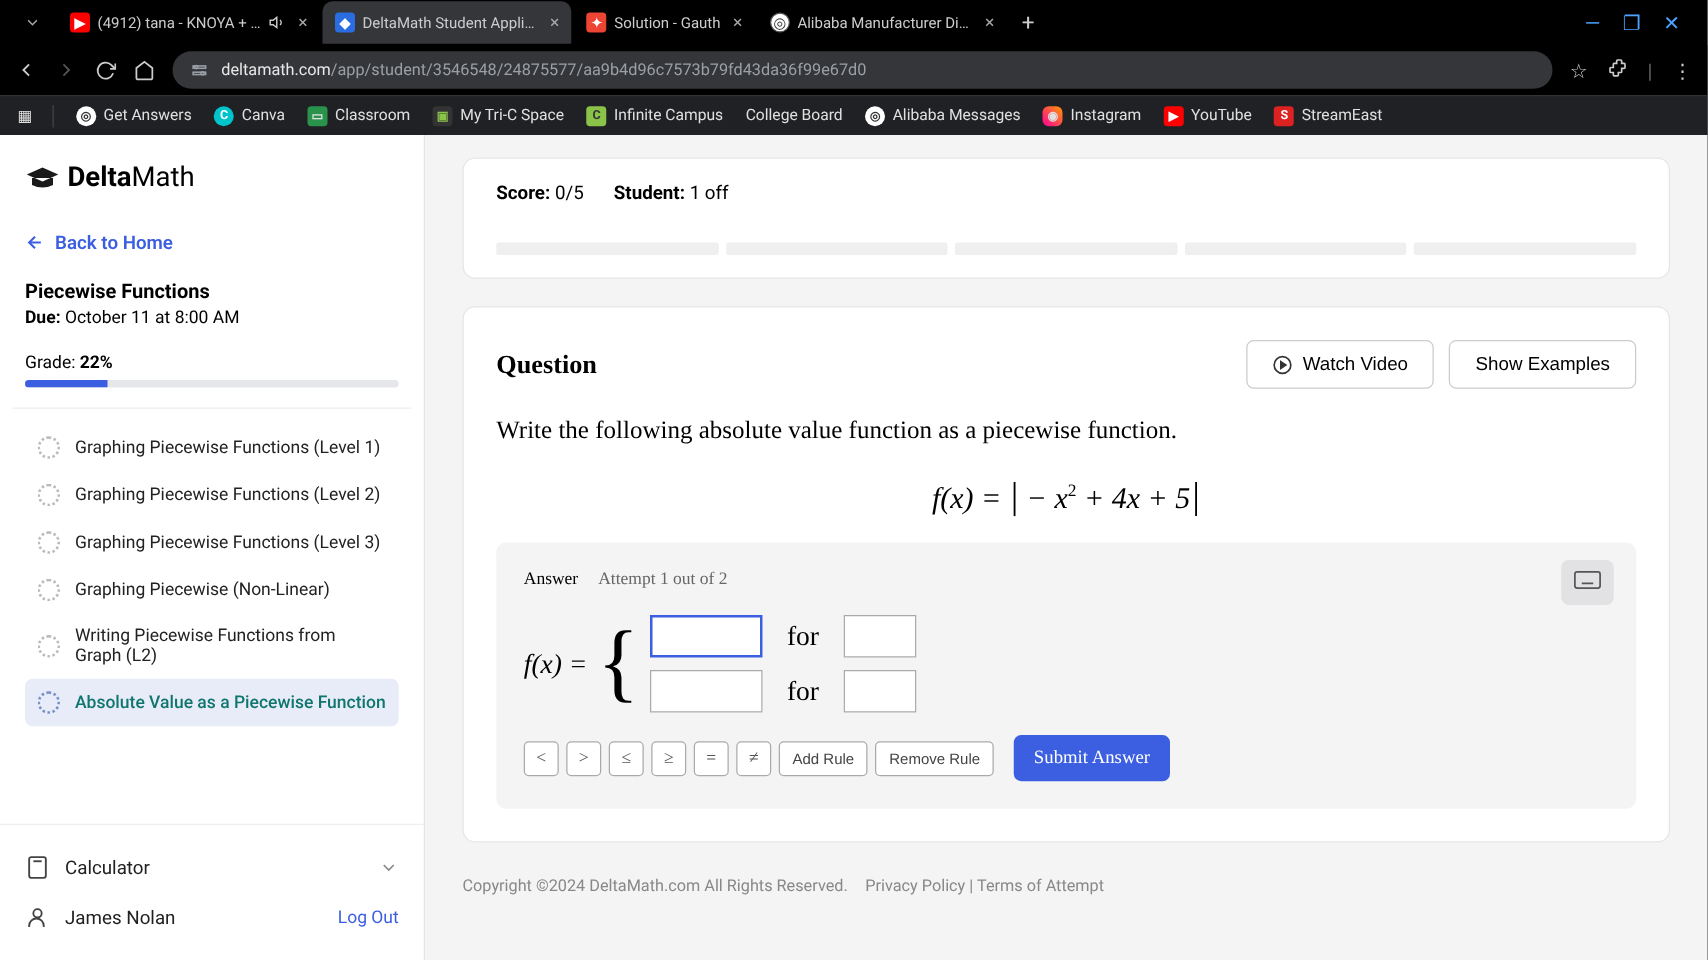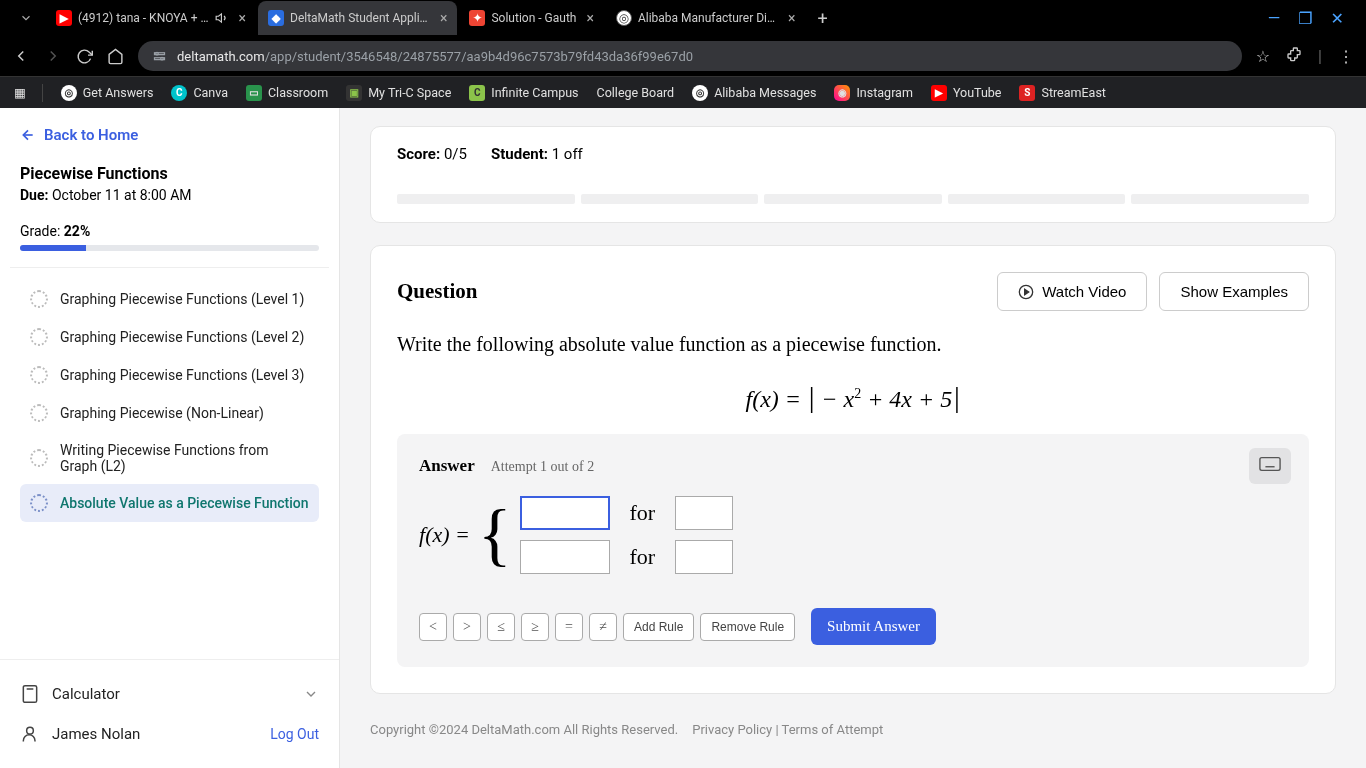--- a/index.html
+++ b/index.html
@@ -68,25 +68,25 @@
 .q-head { display: flex; align-items: center; margin-bottom: 22px;}
 .q-title { font-family: Georgia, serif; font-size: 21px; font-weight: 700; }
 .q-btns { margin-left: auto; display: flex; gap: 12px; }
 .q-btn { border: 1px solid #ccc; background: #fff; padding: 10px 20px; border-radius: 6px; font-size: 15px; display:flex;align-items:center;gap:8px;}
 .q-text { font-family: Georgia, serif; font-size: 20px; margin-bottom: 24px; }
 .q-formula { font-family: Georgia, serif; font-size: 24px; text-align: center; font-style: italic; margin-bottom: 20px;}
 .q-formula .sup{font-size:14px;vertical-align:super;font-style:normal;}
 
 .answer-box { background: #f4f4f5; border-radius: 8px; padding: 22px; position: relative;}
 .a-head { display: flex; align-items: baseline; gap: 16px; margin-bottom: 20px;}
-.a-title { font-family: Georgia, serif; font-weight: 700; font-size: 17px; }
+.a-title { font-family: Georgia, serif; font-weight: 400; font-size: 14px; }
 .a-attempt { font-family: Georgia, serif; color: #666; font-size: 14px; }
 .kb-btn { position: absolute; right: 18px; top: 14px; background: #e2e2e4; border-radius: 6px; padding: 8px 10px;}
 
-.piecewise { display: flex; align-items: center; gap: 8px; font-family: Georgia, serif; font-size: 22px; font-style: italic; margin-bottom: 34px;}
+.piecewise { display: flex; align-items: center; gap: 8px; font-family: Georgia, serif; font-size: 22px; font-style: italic; margin-bottom: 18px;}
 .brace { font-size: 70px; font-style: normal; line-height: 1;}
 .cases { display: flex; flex-direction: column; gap: 10px; }
 .case-row { display: flex; align-items: center; gap: 20px; }
 .case-input { width: 90px; height: 34px; border: 1px solid #aaa; background: #fff; }
 .case-input.active { border: 2px solid #3b5fe0; }
 .case-input.small { width: 58px; }
 
 .btn-row { display: flex; gap: 6px; align-items: center; }
 .sym-btn { width: 28px; height: 28px; border: 1px solid #aaa; background: #fff; border-radius: 4px; font-family: Georgia, serif; font-size: 14px; color: #555;}
 .txt-btn { height: 28px; padding: 0 10px; border: 1px solid #aaa; background: #fff; border-radius: 4px; font-size: 12px; color: #444;}
@@ -218,20 +218,26 @@
       </span>
     <span class="bm-item">
         <span class="bm-ic" style="background:#d22;color:#fff">S</span>
         <span>StreamEast</span>
       </span>
   </div>
 </div>
 
 <div class="app">
   <div class="sidebar">
+    <div class="logo">
+      <svg width="28" height="22" viewBox="0 0 40 30">
+          <path d="M20 2 L38 10 L20 18 L2 10 Z M8 14 L8 22 Q20 28 32 22 L32 14" fill="#1a1a1a"></path>
+        </svg>
+      <span class="logo-text"><b>Delta</b><span>Math</span></span>
+    </div>
     <div class="back-link">
       <svg width="16" height="16" viewBox="0 0 24 24" fill="none" stroke="currentColor" stroke-width="2.5">
           <line x1="19" y1="12" x2="5" y2="12"></line>
           <polyline points="12 19 5 12 12 5"></polyline>
         </svg>
       <span>Back to Home</span>
     </div>
     <div class="assign-title">Piecewise Functions</div>
     <div class="due"><b>Due:</b> <span>October 11 at 8:00 AM</span></div>
     <div class="grade"><span>Grade:</span> <b>22%</b></div>

